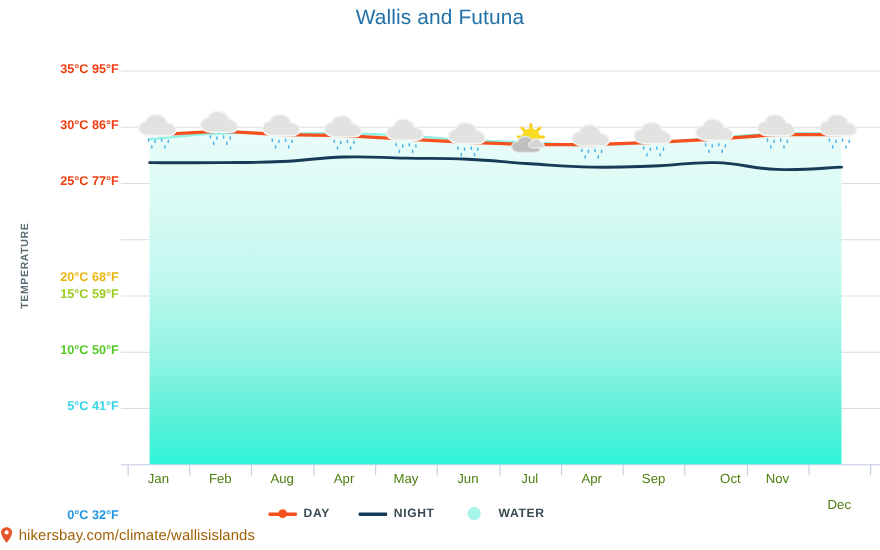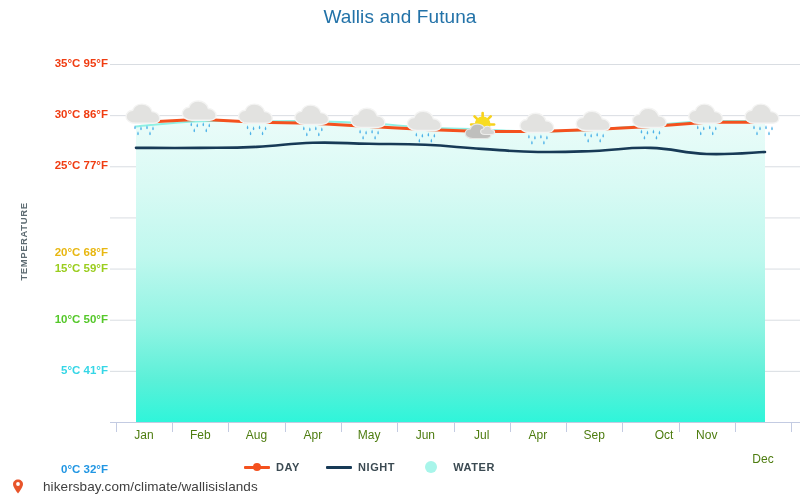--- a/index.html
+++ b/index.html
@@ -132,27 +132,27 @@
   .sw-circle {
     position: absolute;
     left: 4px; top: 0px;
     width: 12px; height: 12px;
     border-radius: 50%;
   }
 
   
   #footer {
     position: absolute;
-    left: 12px;
+    left: 0;
     top: 479px;
     display: flex;
     align-items: center;
-    gap: 19px;
+    gap: 5px;
     font-size: 13.5px;
-    color: #404040;
+    color: #a16207;
     letter-spacing: 0.1px;
   }
   #pin-icon {
     display: inline-block;
     width: 12px;
     height: 15px;
     line-height: 15px;
   }
 </style>
 </head>

